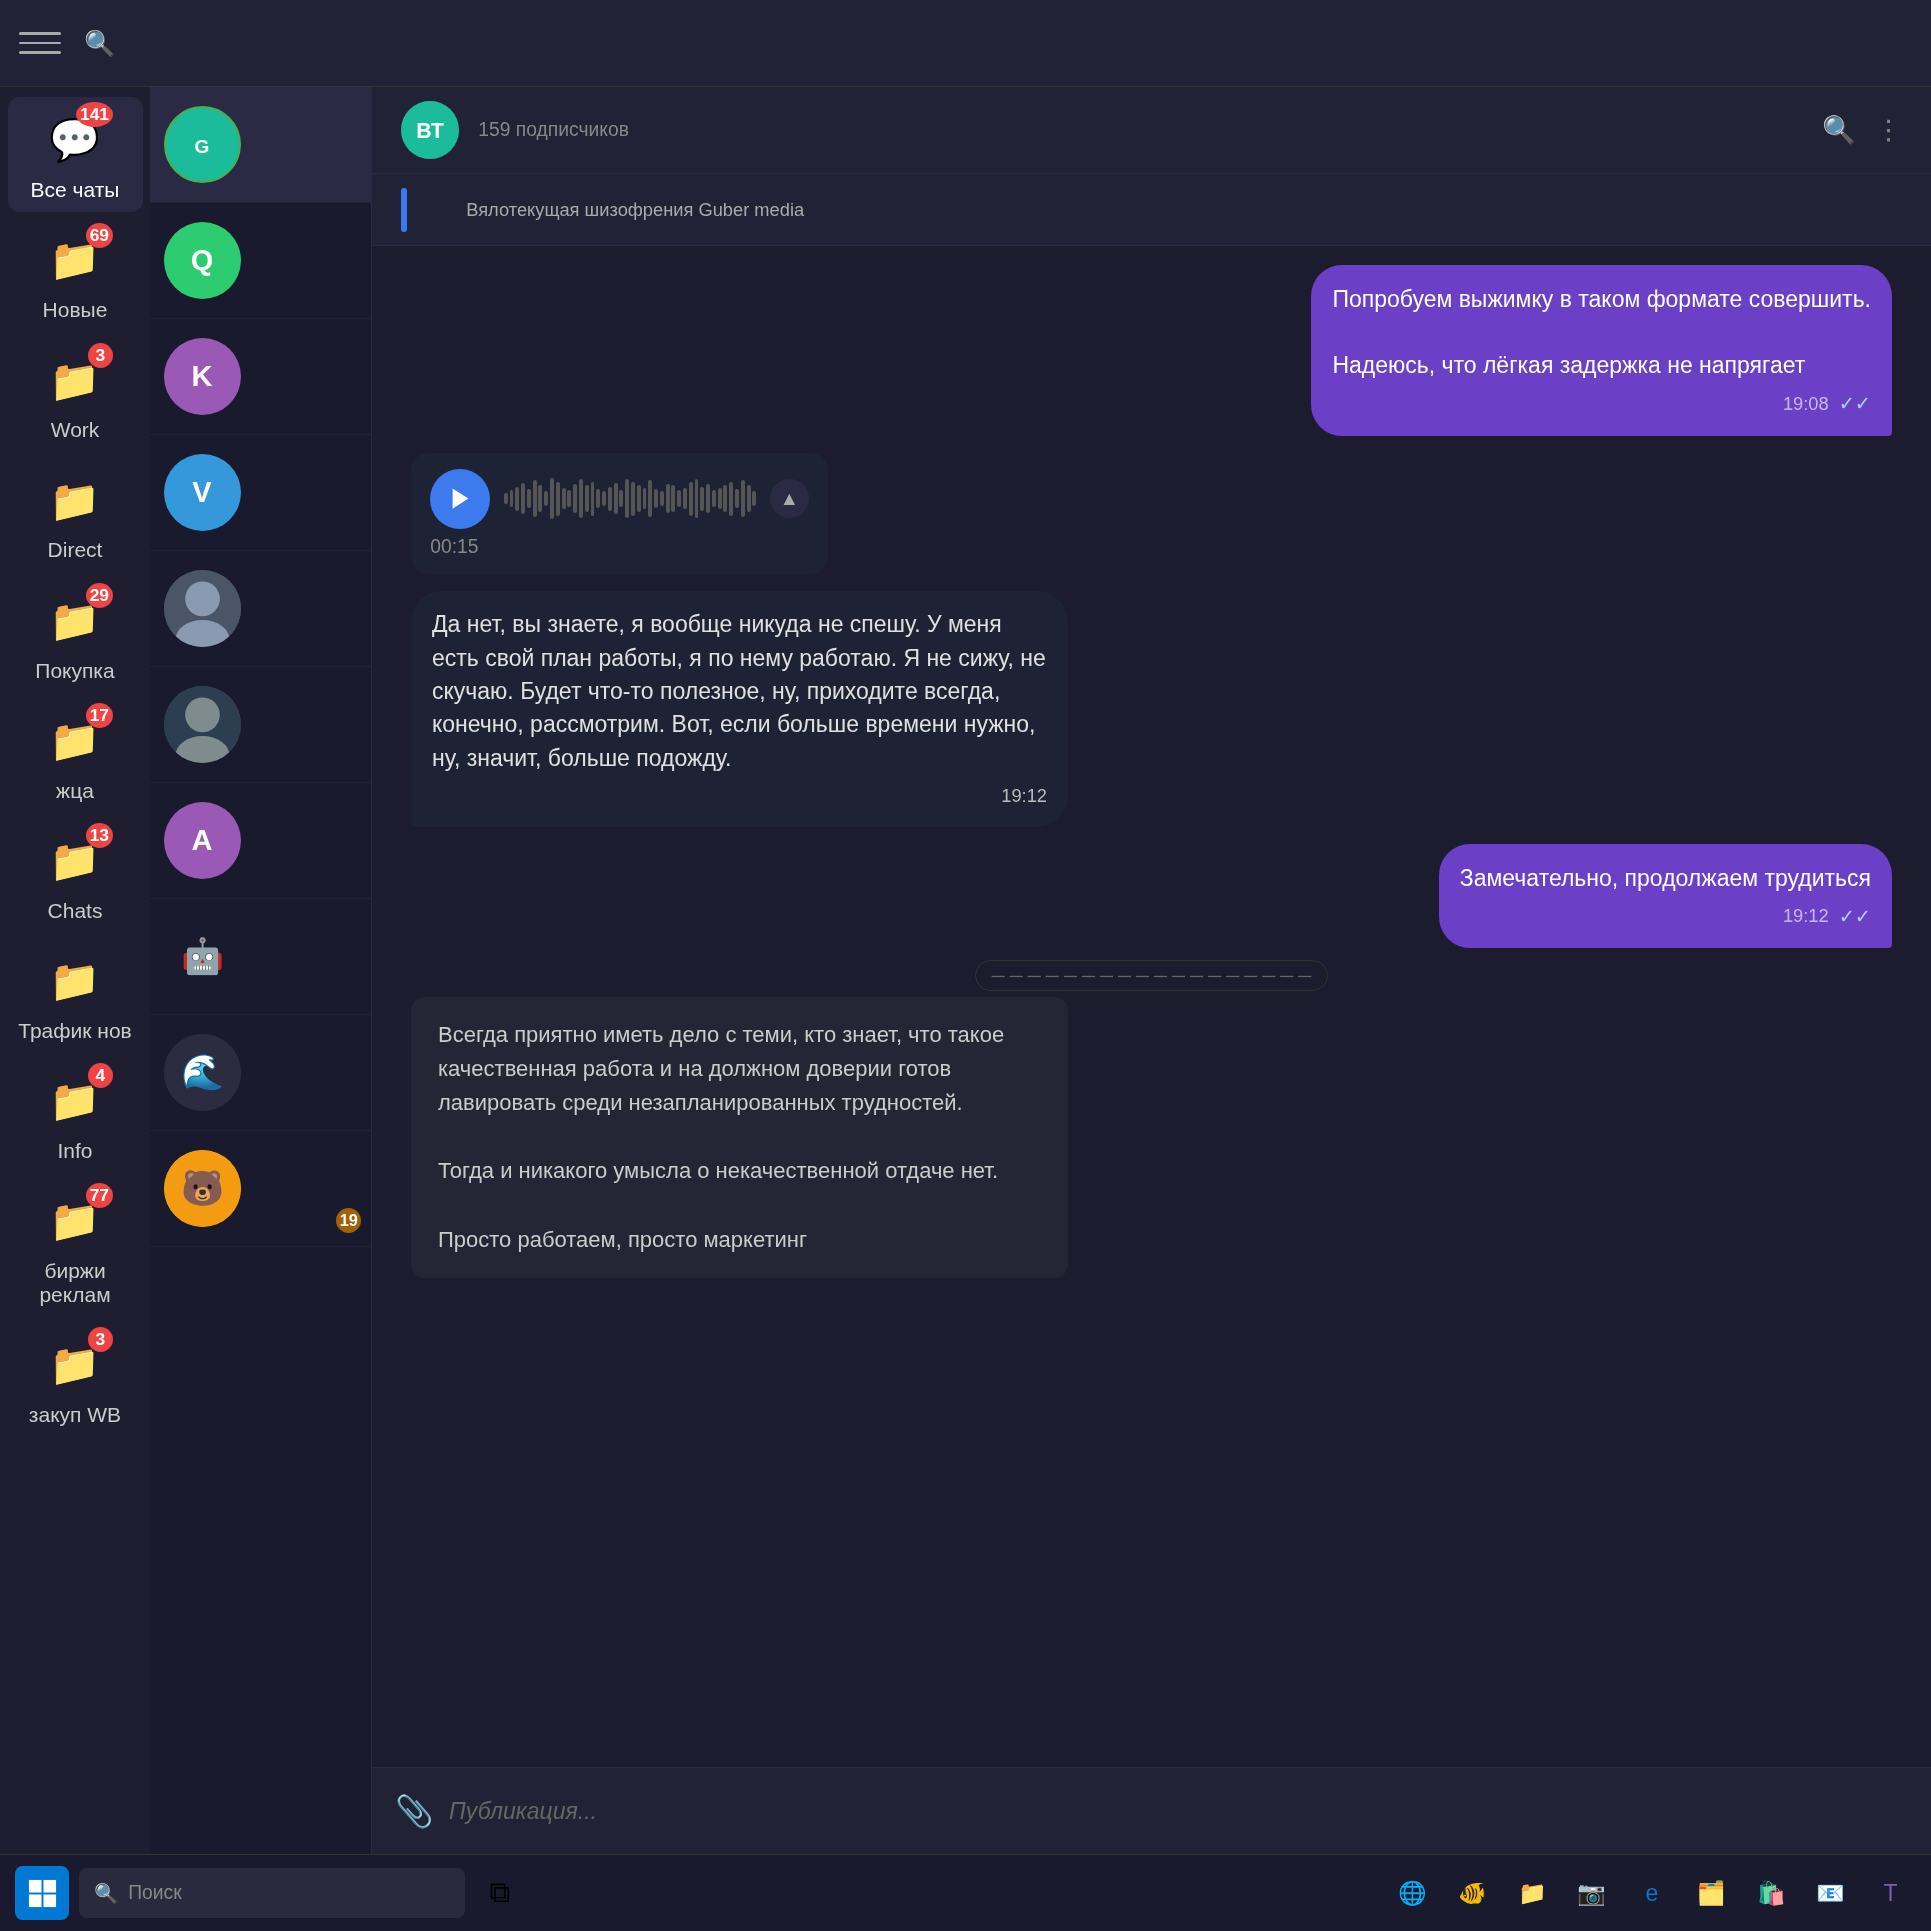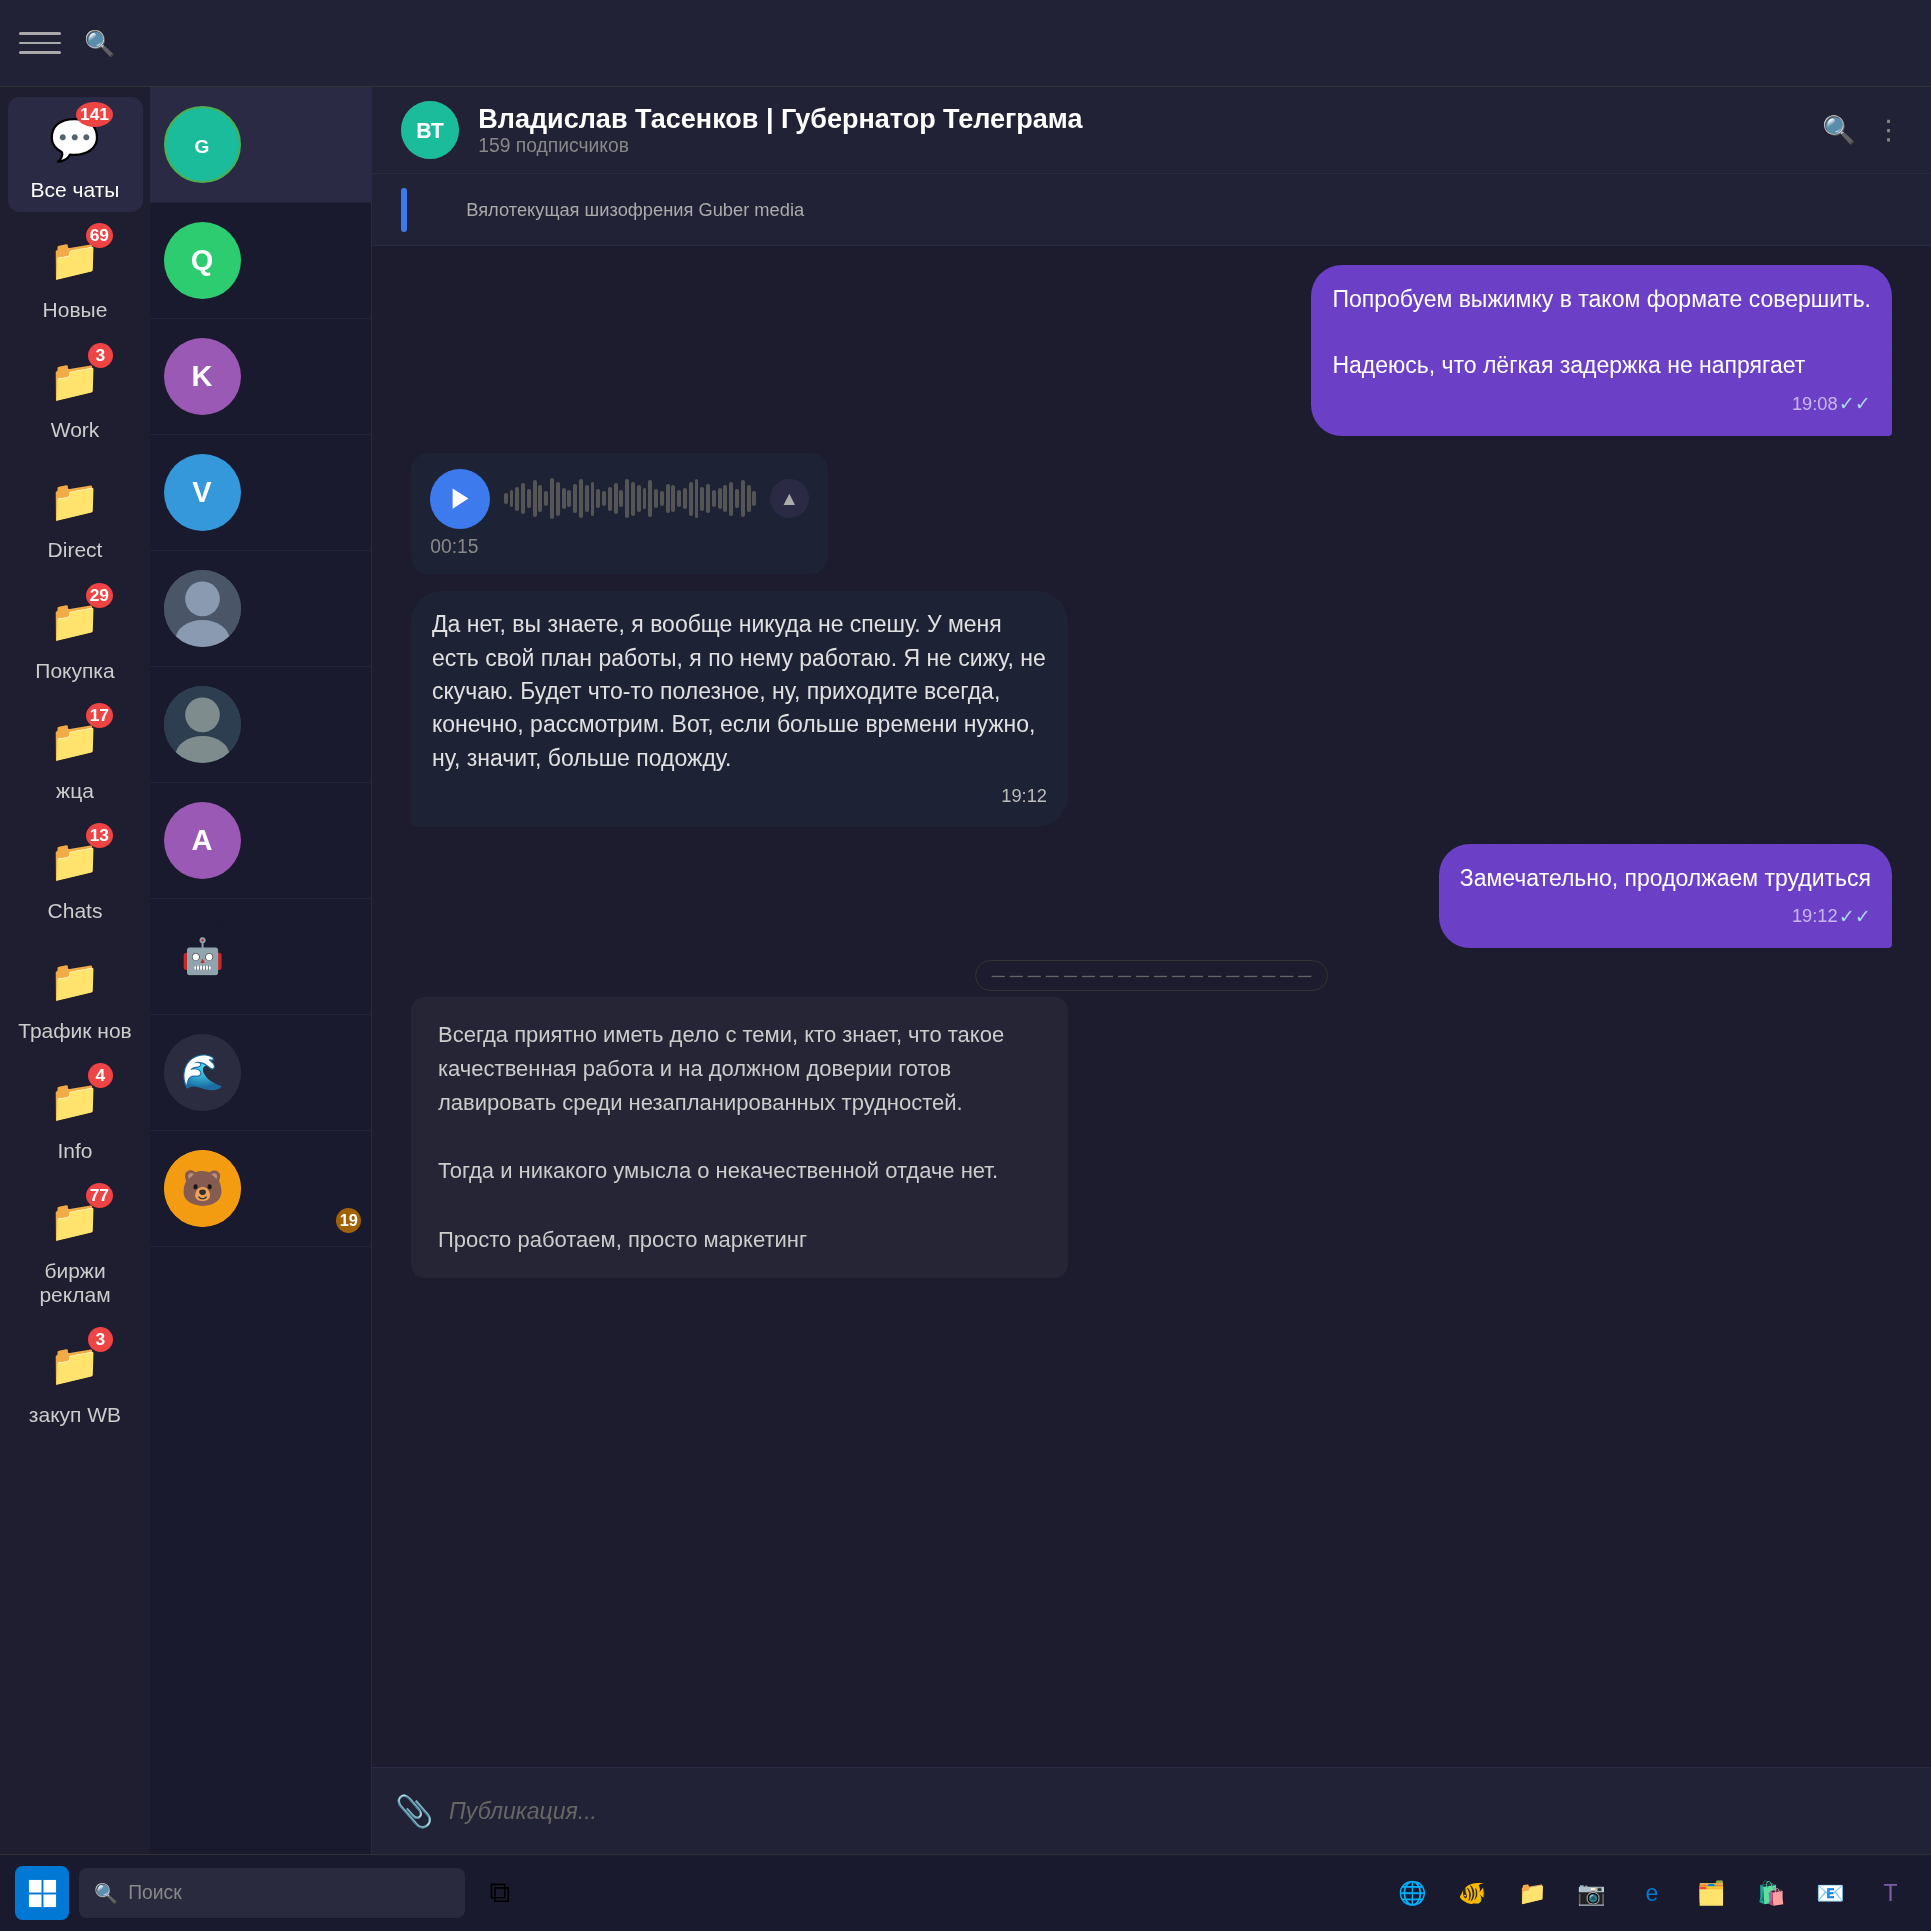--- a/index.html
+++ b/index.html
@@ -243,21 +243,21 @@
       border-bottom-left-radius: 3.9px;
     }
     .msg-time {
       font-size: 18.3px;
       color: #bbb;
       text-align: right;
       margin-top: 7.7px;
       display: flex;
       align-items: center;
       justify-content: flex-end;
-      gap: 1px;
+      gap: 10px;
     }
     .msg-time.sent-time { color: #c8b8f0; }
     .checkmarks { color: #a8d8ea; font-size: 19.3px; }
 
     
     .voice-bubble {
       background: #1e2235;
       border-radius: 17.4px;
       padding: 15.4px 19.3px;
       display: flex;
@@ -566,21 +566,20 @@
   <div class="chat-main">
 
     <div class="chat-header">
       <div class="chat-header-avatar">
         <svg width="58" height="58" viewBox="0 0 60 60" style="font-size:24px">
             <circle cx="30" cy="30" r="30" fill="#1abc9c"></circle>
             <text x="30" y="38" text-anchor="middle" fill="white" font-size="22" font-weight="bold">ВТ</text>
           </svg>
       </div>
       <div class="chat-header-info">
-        <div class="chat-header-name">Владислав Тасенков | Губернатор Телеграма</div>
         <div class="chat-header-sub">159 подписчиков</div>
       </div>
       <div class="chat-header-icons">
         <span class="chat-header-icon">🔍</span>
         <span class="chat-header-icon">⋮</span>
       </div>
     </div>
 
     <div class="pinned-bar">
       <div class="pinned-indicator"></div>

